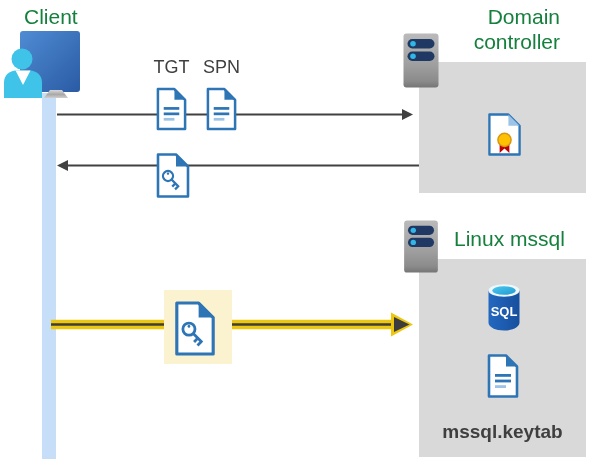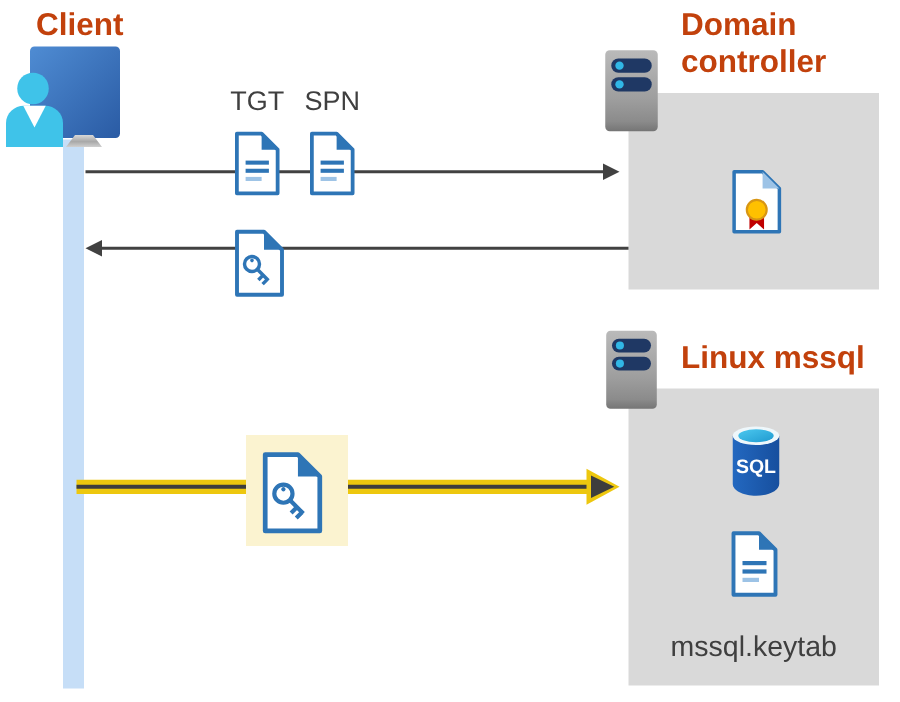--- a/index.html
+++ b/index.html
@@ -2,21 +2,21 @@
 <html><head>
 <meta charset="utf-8">
 <style>
   html,body{margin:0;padding:0;background:#ffffff;}
   #canvas{
     position:relative;width:600px;height:468px;background:#ffffff;overflow:hidden;
     font-family:"Liberation Sans", sans-serif;
   }
   .abs{position:absolute;}
   .node-box{background:#d9d9d9;}
-  .label-bold{font-weight:bold;color:#c2410c;font-size:21px;line-height:25px;}
+  .label-bold{font-weight:normal;color:#15803d;font-size:21px;line-height:25px;}
   .label-gray{color:#3f3f3f;}
   .center{text-align:center;}
   svg{display:block;}
   text{font-family:"Liberation Sans", sans-serif;}
 </style>
 </head>
 <body>
 
 <div id="canvas">
 
@@ -142,19 +142,19 @@
 
   <svg class="abs" style="left:486px;top:353px;" width="34" height="46" viewBox="0 0 34 46">
       <use href="#sym-doc"></use>
     </svg>
 
   <div class="abs label-bold" style="left:24px;top:4px;">Client</div>
 
   <div class="abs label-gray" style="left:153px;top:57px;width:37px;font-size:18px;text-align:center;">TGT</div>
   <div class="abs label-gray" style="left:203px;top:57px;width:37px;font-size:18px;">SPN</div>
 
-  <div class="abs label-bold" style="left:454px;top:4px;width:106px;">Domain controller</div>
+  <div class="abs label-bold" style="left:454px;top:4px;width:106px;text-align:right;">Domain controller</div>
 
   <div class="abs label-bold" style="left:454px;top:226px;white-space:nowrap;">Linux mssql</div>
 
-  <div class="abs label-gray center" style="left:419px;top:421px;width:167px;font-size:19px;">mssql.keytab</div>
+  <div class="abs label-gray center" style="left:419px;top:421px;width:167px;font-size:19px;font-weight:bold;">mssql.keytab</div>
 
 </div>
 
 </body></html>

